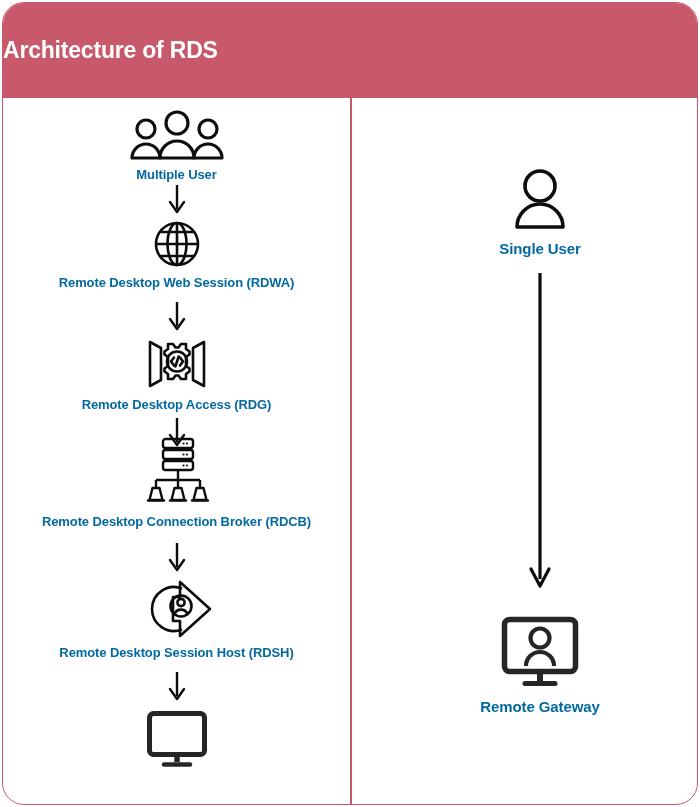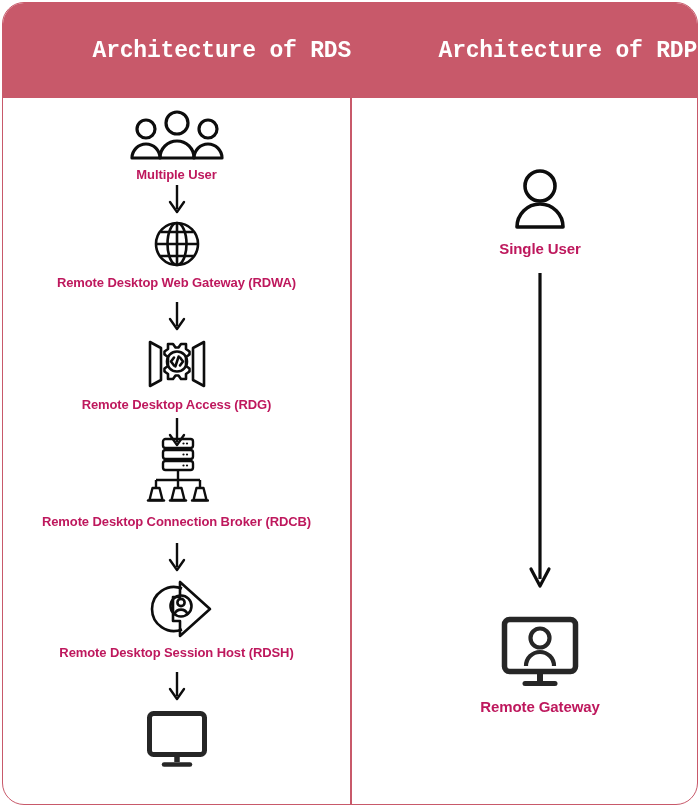--- a/index.html
+++ b/index.html
@@ -35,22 +35,21 @@
     top: 0;
     width: 100%;
     height: 95px;
     background: #c8596a;
     display: flex;
   }
   .header-cell {
     flex: 0 0 50%;
     display: flex;
     align-items: center;
-    justify-content: flex-end;
-    font-family: Liberation Mono, monospace;
+    justify-content: flex-start;
   }
   .header-cell.left { flex-basis: 348px; }
   .header-cell.right { flex: 1 1 auto; }
   .header-title {
     color: #ffffff;
     font-size: 23px;
     font-weight: bold;
     letter-spacing: -0.2px;
     white-space: nowrap;
   }
@@ -86,21 +85,21 @@
   .icon-wrap {
     display: block;
     margin: 0 auto;
     line-height: 0;
   }
   .label {
     display: block;
     margin-top: 7px;
     font-size: 13px;
     font-weight: 600;
-    color: #be185d;
+    color: #0369a1;
     letter-spacing: -0.1px;
     white-space: nowrap;
   }
   .label-lg {
     font-size: 15px;
     margin-top: 10px;
   }
   .arrow {
     position: absolute;
     left: 0;
@@ -112,23 +111,20 @@
 </style>
 </head>
 <body>
 
 <div class="page">
   <div class="card">
 
     <div class="header">
       <div class="header-cell left">
         <span class="header-title">Architecture of RDS</span>
-      </div>
-      <div class="header-cell right">
-        <span class="header-title">Architecture of RDP</span>
       </div>
     </div>
 
     <div class="body-area">
 
       <div class="divider"></div>
 
       <div class="col col-left">
 
         <div class="node" style="top:12px;">
@@ -162,21 +158,21 @@
               <g fill="none" stroke="#0d0d0d" stroke-width="2.6">
                 <circle cx="24" cy="24" r="21"></circle>
                 <ellipse cx="24" cy="24" rx="9.5" ry="21"></ellipse>
                 <line x1="3" y1="24" x2="45" y2="24"></line>
                 <path d="M7.5 12 H40.5"></path>
                 <path d="M7.5 36 H40.5"></path>
                 <line x1="24" y1="3" x2="24" y2="45"></line>
               </g>
             </svg>
           </span>
-          <span class="label">Remote Desktop Web Gateway (RDWA)</span>
+          <span class="label">Remote Desktop Web Session (RDWA)</span>
         </div>
 
         <div class="arrow" style="top:202px;">
           <svg width="24" height="32" viewBox="0 0 24 32">
             <g stroke="#0d0d0d" stroke-width="2.4" fill="none">
               <line x1="12" y1="2" x2="12" y2="26"></line>
               <path d="M5 19 L12 29 L19 19" stroke-linecap="round" stroke-linejoin="round"></path>
             </g>
           </svg>
         </div>

